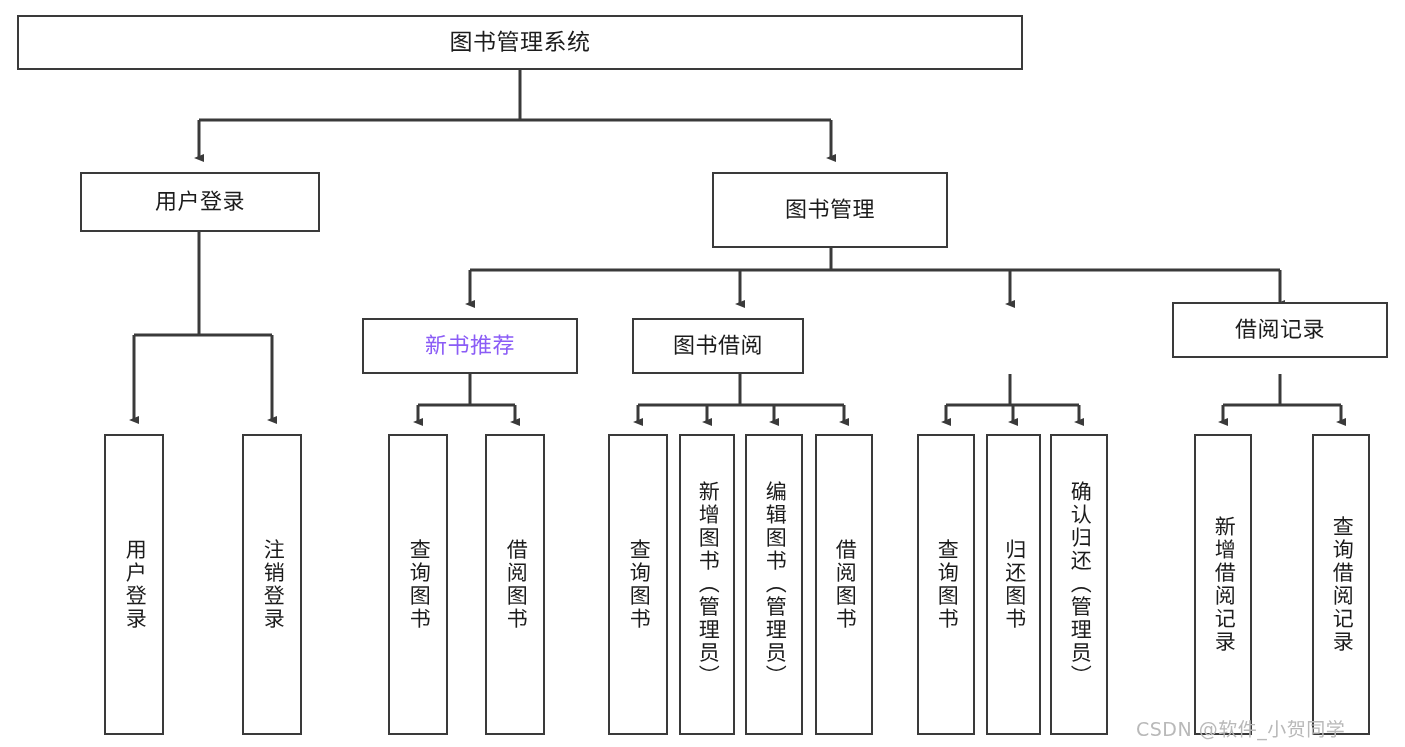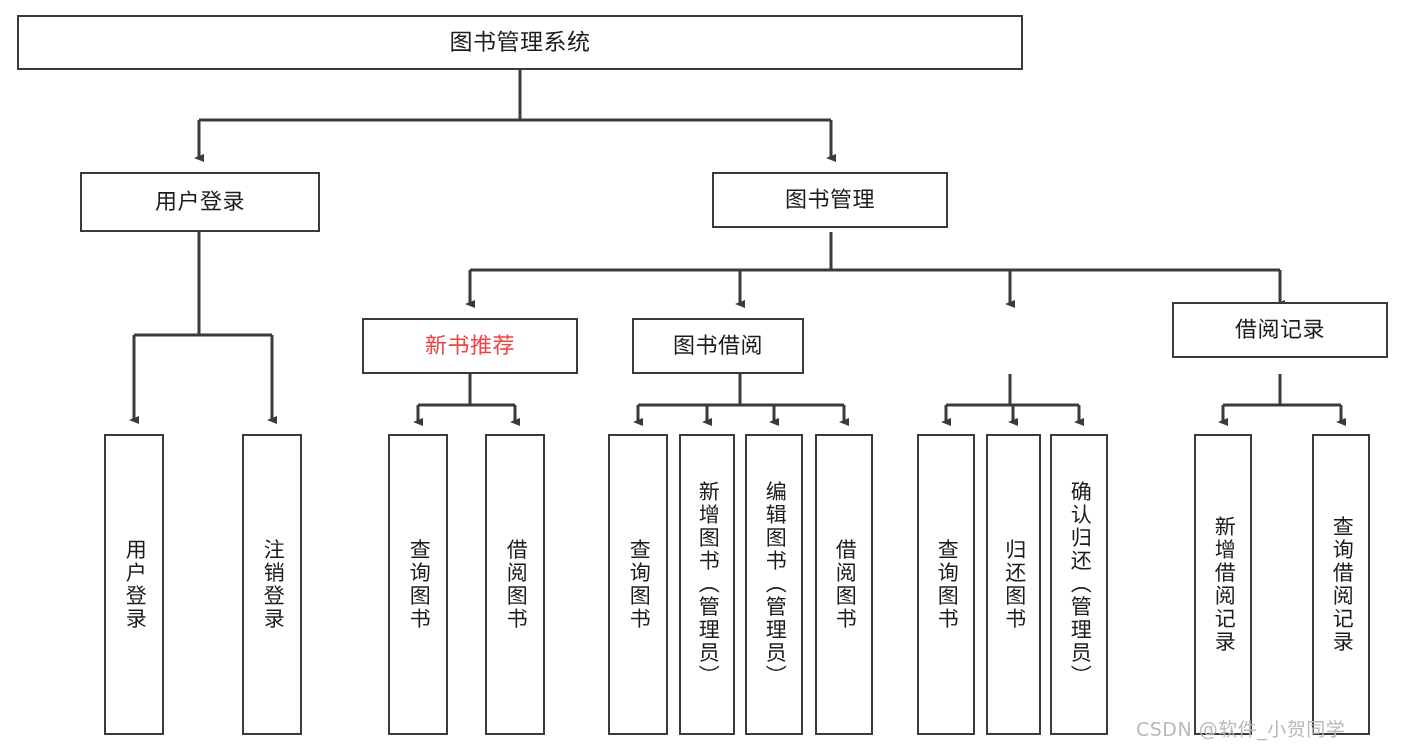--- a/index.html
+++ b/index.html
@@ -121,23 +121,23 @@
       <path d="M1280,374 L1280,405"></path>
       <path d="M1223,405 L1341,405"></path>
       <path d="M1223,405 L1223,422" marker-end="url(#arrow)"></path>
       <path d="M1341,405 L1341,422" marker-end="url(#arrow)"></path>
     </g>
   </svg>
 
   <div class="node horiz root" style="left: 17px; top: 15px; width: 1006px; height: 55px; border-color: rgb(58, 58, 58); color: rgb(28, 28, 28);">图书管理系统</div>
 
   <div class="node horiz" style="left: 80px; top: 172px; width: 240px; height: 60px; border-color: rgb(58, 58, 58); color: rgb(28, 28, 28);">用户登录</div>
-  <div class="node horiz" style="left: 712px; top: 172px; width: 236px; height: 56px; border-color: rgb(58, 58, 58); color: rgb(28, 28, 28);">图书管理</div>
+  <div class="node horiz" style="left: 712px; top: 172px; width: 236px; height: 76px; border-color: rgb(58, 58, 58); color: rgb(28, 28, 28);">图书管理</div>
 
-  <div class="node horiz" style="left: 362px; top: 318px; width: 216px; height: 56px; border-color: rgb(58, 58, 58); color: #ef4444;">新书推荐</div>
+  <div class="node horiz" style="left: 362px; top: 318px; width: 216px; height: 56px; border-color: rgb(58, 58, 58); color: #8b5cf6;">新书推荐</div>
   <div class="node horiz" style="left: 632px; top: 318px; width: 172px; height: 56px; border-color: rgb(58, 58, 58); color: rgb(28, 28, 28);">图书借阅</div>
   <div class="node horiz" style="left: 1172px; top: 302px; width: 216px; height: 56px; border-color: rgb(58, 58, 58); color: rgb(28, 28, 28);">借阅记录</div>
 
   <div class="node vert" style="left: 104px; top: 434px; width: 60px; height: 301px; border-color: rgb(58, 58, 58); color: rgb(28, 28, 28);">
     <span class="vtext">用户登录</span>
   </div>
   <div class="node vert" style="left: 242px; top: 434px; width: 60px; height: 301px; border-color: rgb(58, 58, 58); color: rgb(28, 28, 28);">
     <span class="vtext">注销登录</span>
   </div>
   <div class="node vert" style="left: 388px; top: 434px; width: 60px; height: 301px; border-color: rgb(58, 58, 58); color: rgb(28, 28, 28);">

